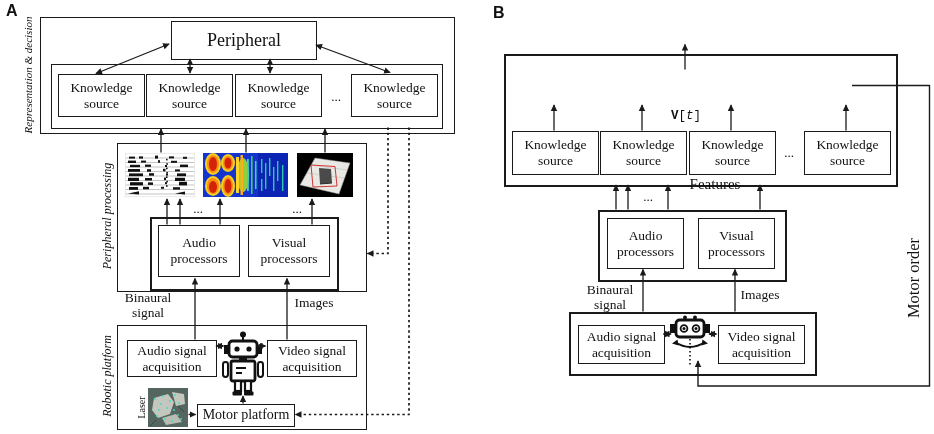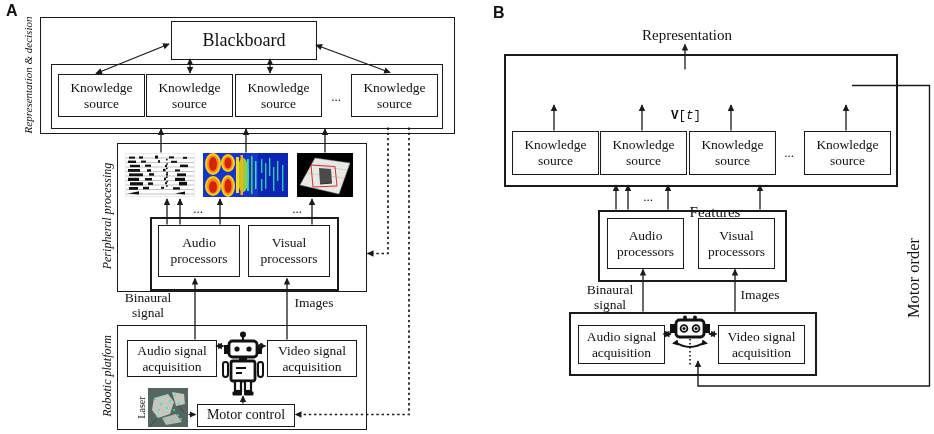--- a/index.html
+++ b/index.html
@@ -22,21 +22,21 @@
 </head>
 <body>
 
 <div id="canvas">
 
   <div class="panel-letter" style="left:6px;top:2px;">A</div>
 
   <div class="box container" style="left:40px;top:17px;width:413px;height:115px;"></div>
   <div class="lbl rot ital" style="left:-32px;top:68px;width:120px;height:14px;font-size:11px;">Representation &amp; decision</div>
 
-  <div class="box" style="left:171px;top:21px;width:144px;height:37px;font-size:18px;">Blackboard</div>
+  <div class="box" style="left:171px;top:21px;width:144px;height:37px;font-size:18px;">Peripheral</div>
 
   <div class="box container" style="left:51px;top:64px;width:390px;height:63px;"></div>
   <div class="box" style="left:58px;top:74px;width:85px;height:41px;font-size:13.5px;">Knowledge source</div>
   <div class="box" style="left:146px;top:74px;width:85px;height:41px;font-size:13.5px;">Knowledge source</div>
   <div class="box" style="left:235px;top:74px;width:85px;height:41px;font-size:13.5px;">Knowledge source</div>
   <div class="ellipsis" style="left:326px;top:90px;">...</div>
   <div class="box" style="left:351px;top:74px;width:85px;height:41px;font-size:13.5px;">Knowledge source</div>
 
   <div class="box container" style="left:117px;top:143px;width:248px;height:147px;"></div>
   <div class="lbl rot ital" style="left:53px;top:209px;width:110px;height:14px;font-size:12px;">Peripheral processing</div>
@@ -209,38 +209,37 @@
         <circle cx="9" cy="28" r="1"></circle>
           <circle cx="17" cy="31" r="0.9"></circle>
           <circle cx="24" cy="33" r="1"></circle>
         <circle cx="33" cy="31" r="0.9"></circle>
           <circle cx="13" cy="16" r="0.9"></circle>
       </g>
     </svg>
   </div>
   <div class="lbl rot" style="left:123px;top:400.5px;width:36px;height:13px;font-size:10px;">Laser</div>
 
-  <div class="box" style="left:197px;top:404px;width:96px;height:21px;font-size:14px;">Motor control</div>
+  <div class="box" style="left:197px;top:404px;width:96px;height:21px;font-size:14px;">Motor platform</div>
 
   <div class="panel-letter" style="left:493px;top:4px;">B</div>
 
-  <div class="lbl" style="left:632px;top:27px;width:110px;font-size:15px;">Representation</div>
 
   <div class="box container thick" style="left:504px;top:54px;width:390px;height:129px;"></div>
 
   <div class="lbl" style="left:664px;top:109px;width:44px;font-size:12.5px;font-family:Liberation Mono, monospace;"><span style="font-weight:700;">V</span><span>[</span><span class="ital">t</span><span>]</span></div>
 
   <div class="box" style="left:512px;top:131px;width:85px;height:42px;font-size:13.5px;">Knowledge source</div>
   <div class="box" style="left:600px;top:131px;width:85px;height:42px;font-size:13.5px;">Knowledge source</div>
   <div class="box" style="left:689px;top:131px;width:85px;height:42px;font-size:13.5px;">Knowledge source</div>
   <div class="ellipsis" style="left:779px;top:146px;">...</div>
   <div class="box" style="left:804px;top:131px;width:85px;height:42px;font-size:13.5px;">Knowledge source</div>
 
   <div class="ellipsis" style="left:638px;top:190px;">...</div>
-  <div class="lbl" style="left:685px;top:204px;width:60px;font-size:15px;">Features</div>
+  <div class="lbl" style="left:685px;top:176px;width:60px;font-size:15px;">Features</div>
 
   <div class="box container thick" style="left:598px;top:210px;width:185px;height:68px;"></div>
   <div class="box" style="left:607px;top:218px;width:75px;height:49px;font-size:13.5px;">Audio processors</div>
   <div class="box" style="left:698px;top:218px;width:75px;height:49px;font-size:13.5px;">Visual processors</div>
 
   <div class="lbl" style="left:580px;top:282px;width:60px;font-size:13.5px;">Binaural signal</div>
   <div class="lbl" style="left:737px;top:287px;width:46px;font-size:13.5px;">Images</div>
 
   <div class="box container thick" style="left:569px;top:312px;width:244px;height:60px;"></div>
   <div class="box" style="left:578px;top:325px;width:85px;height:37px;font-size:13.5px;">Audio signal acquisition</div>

